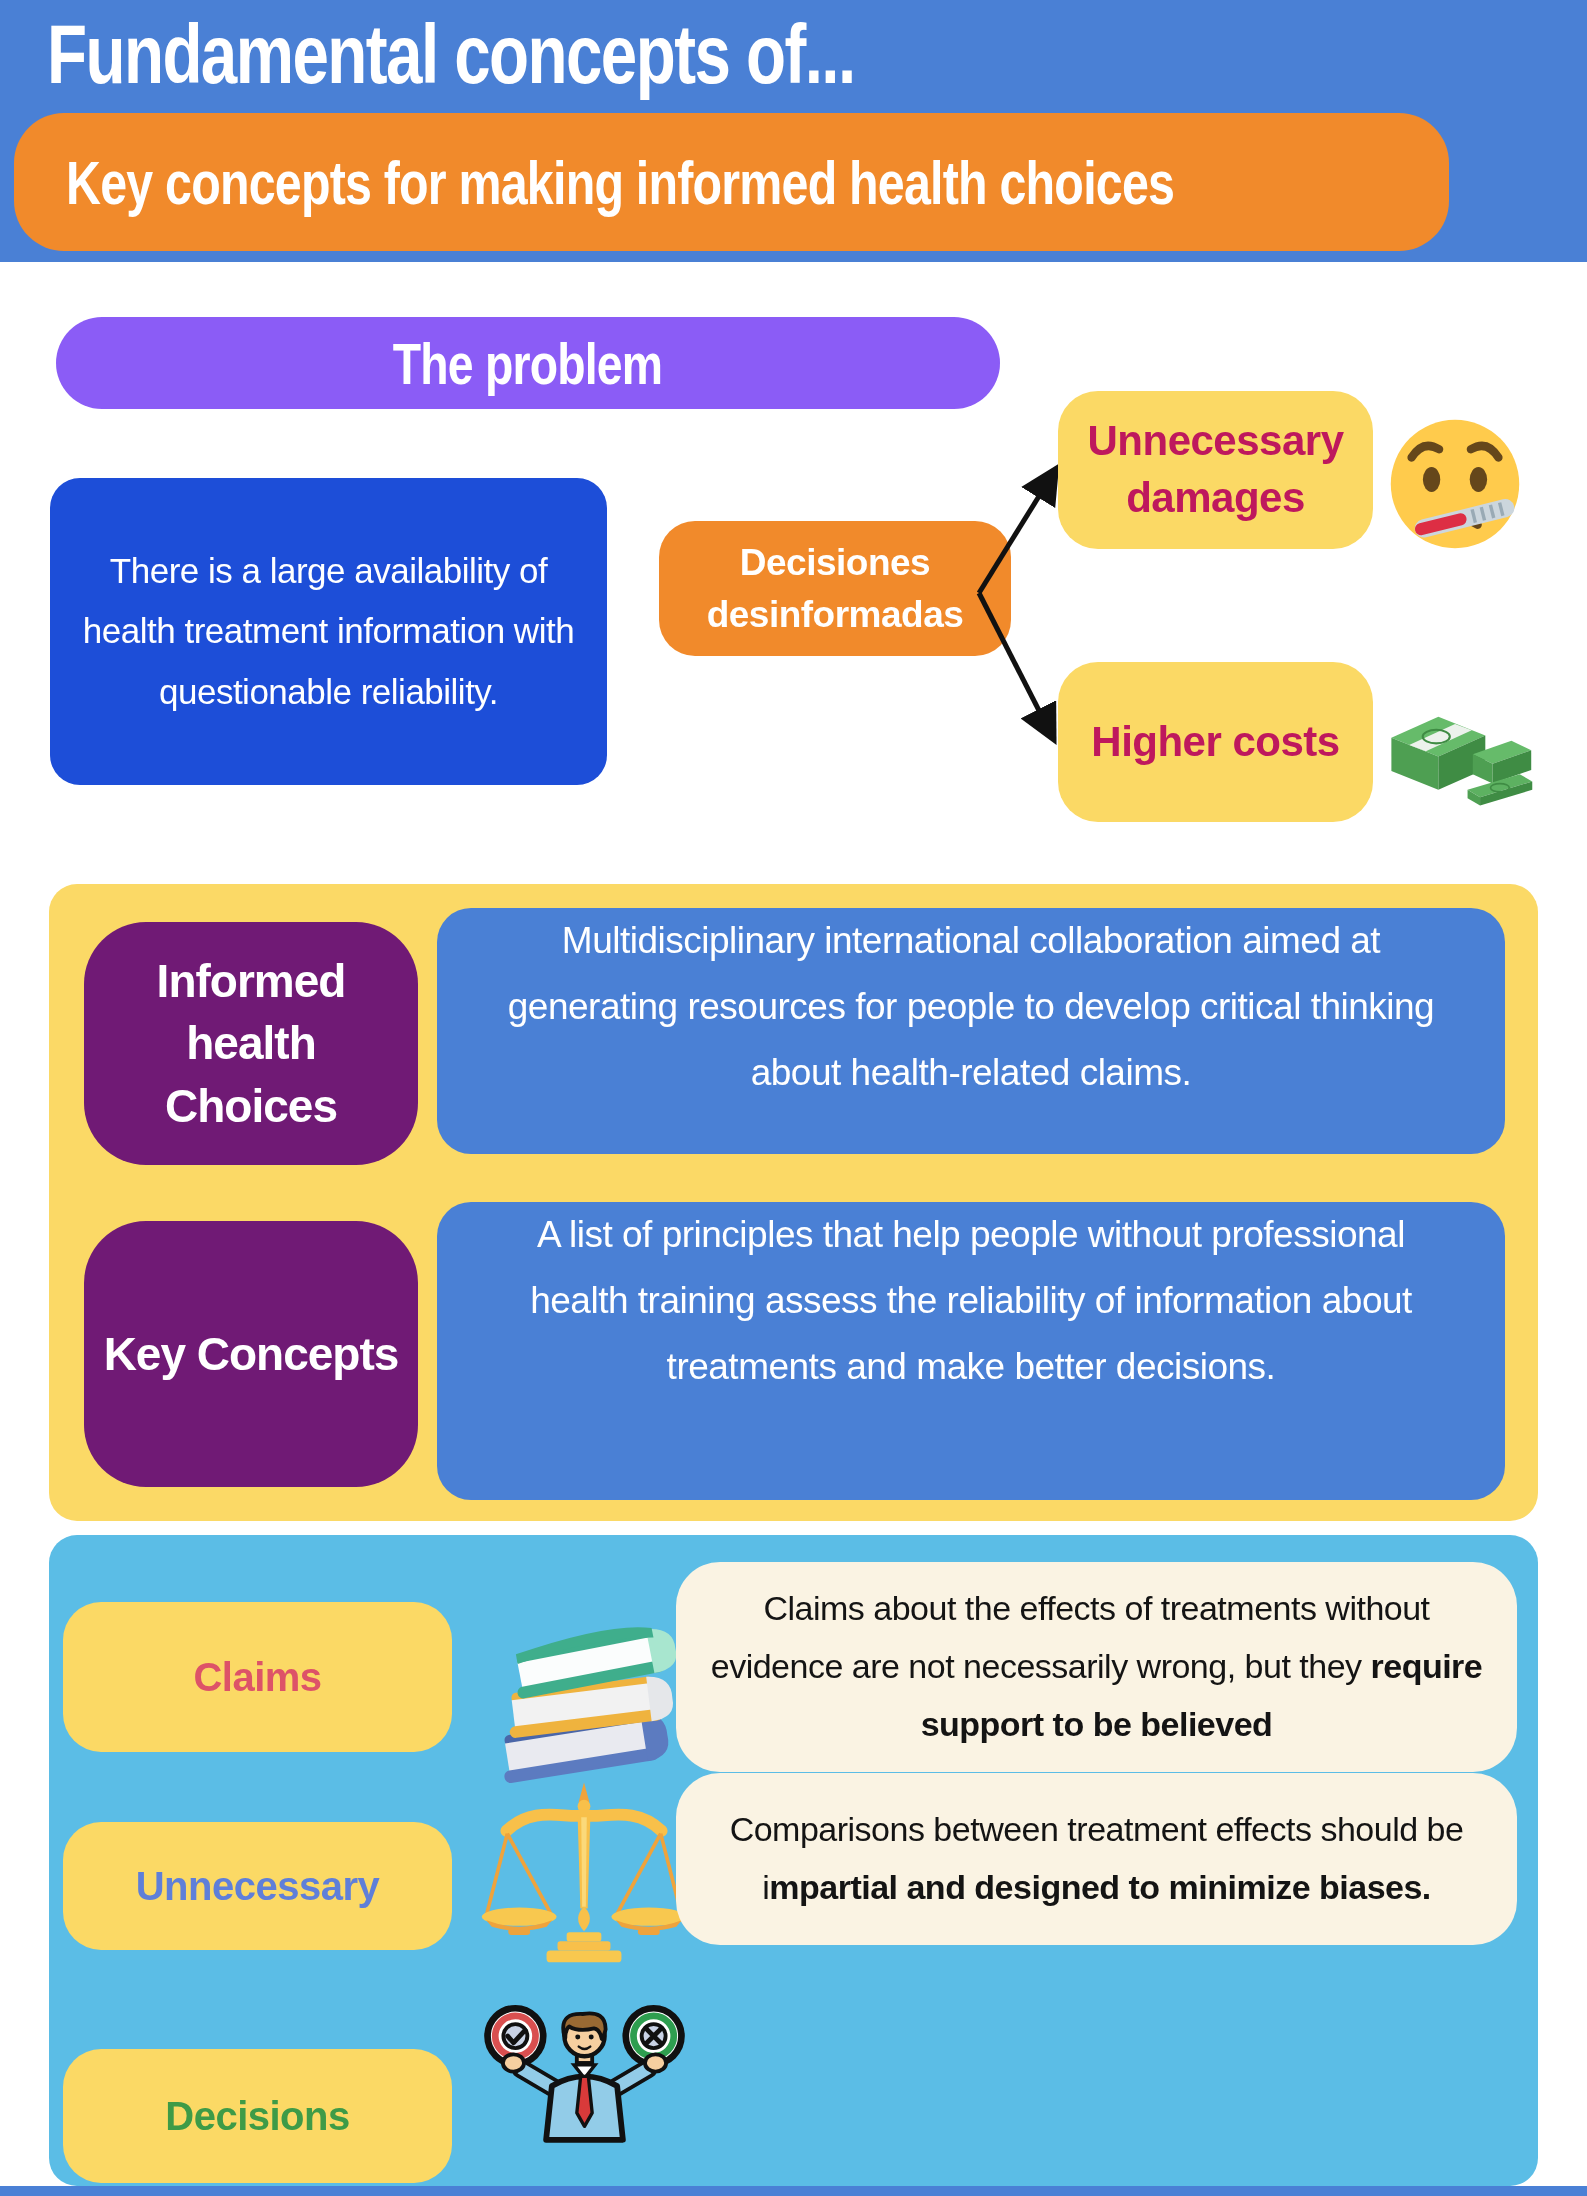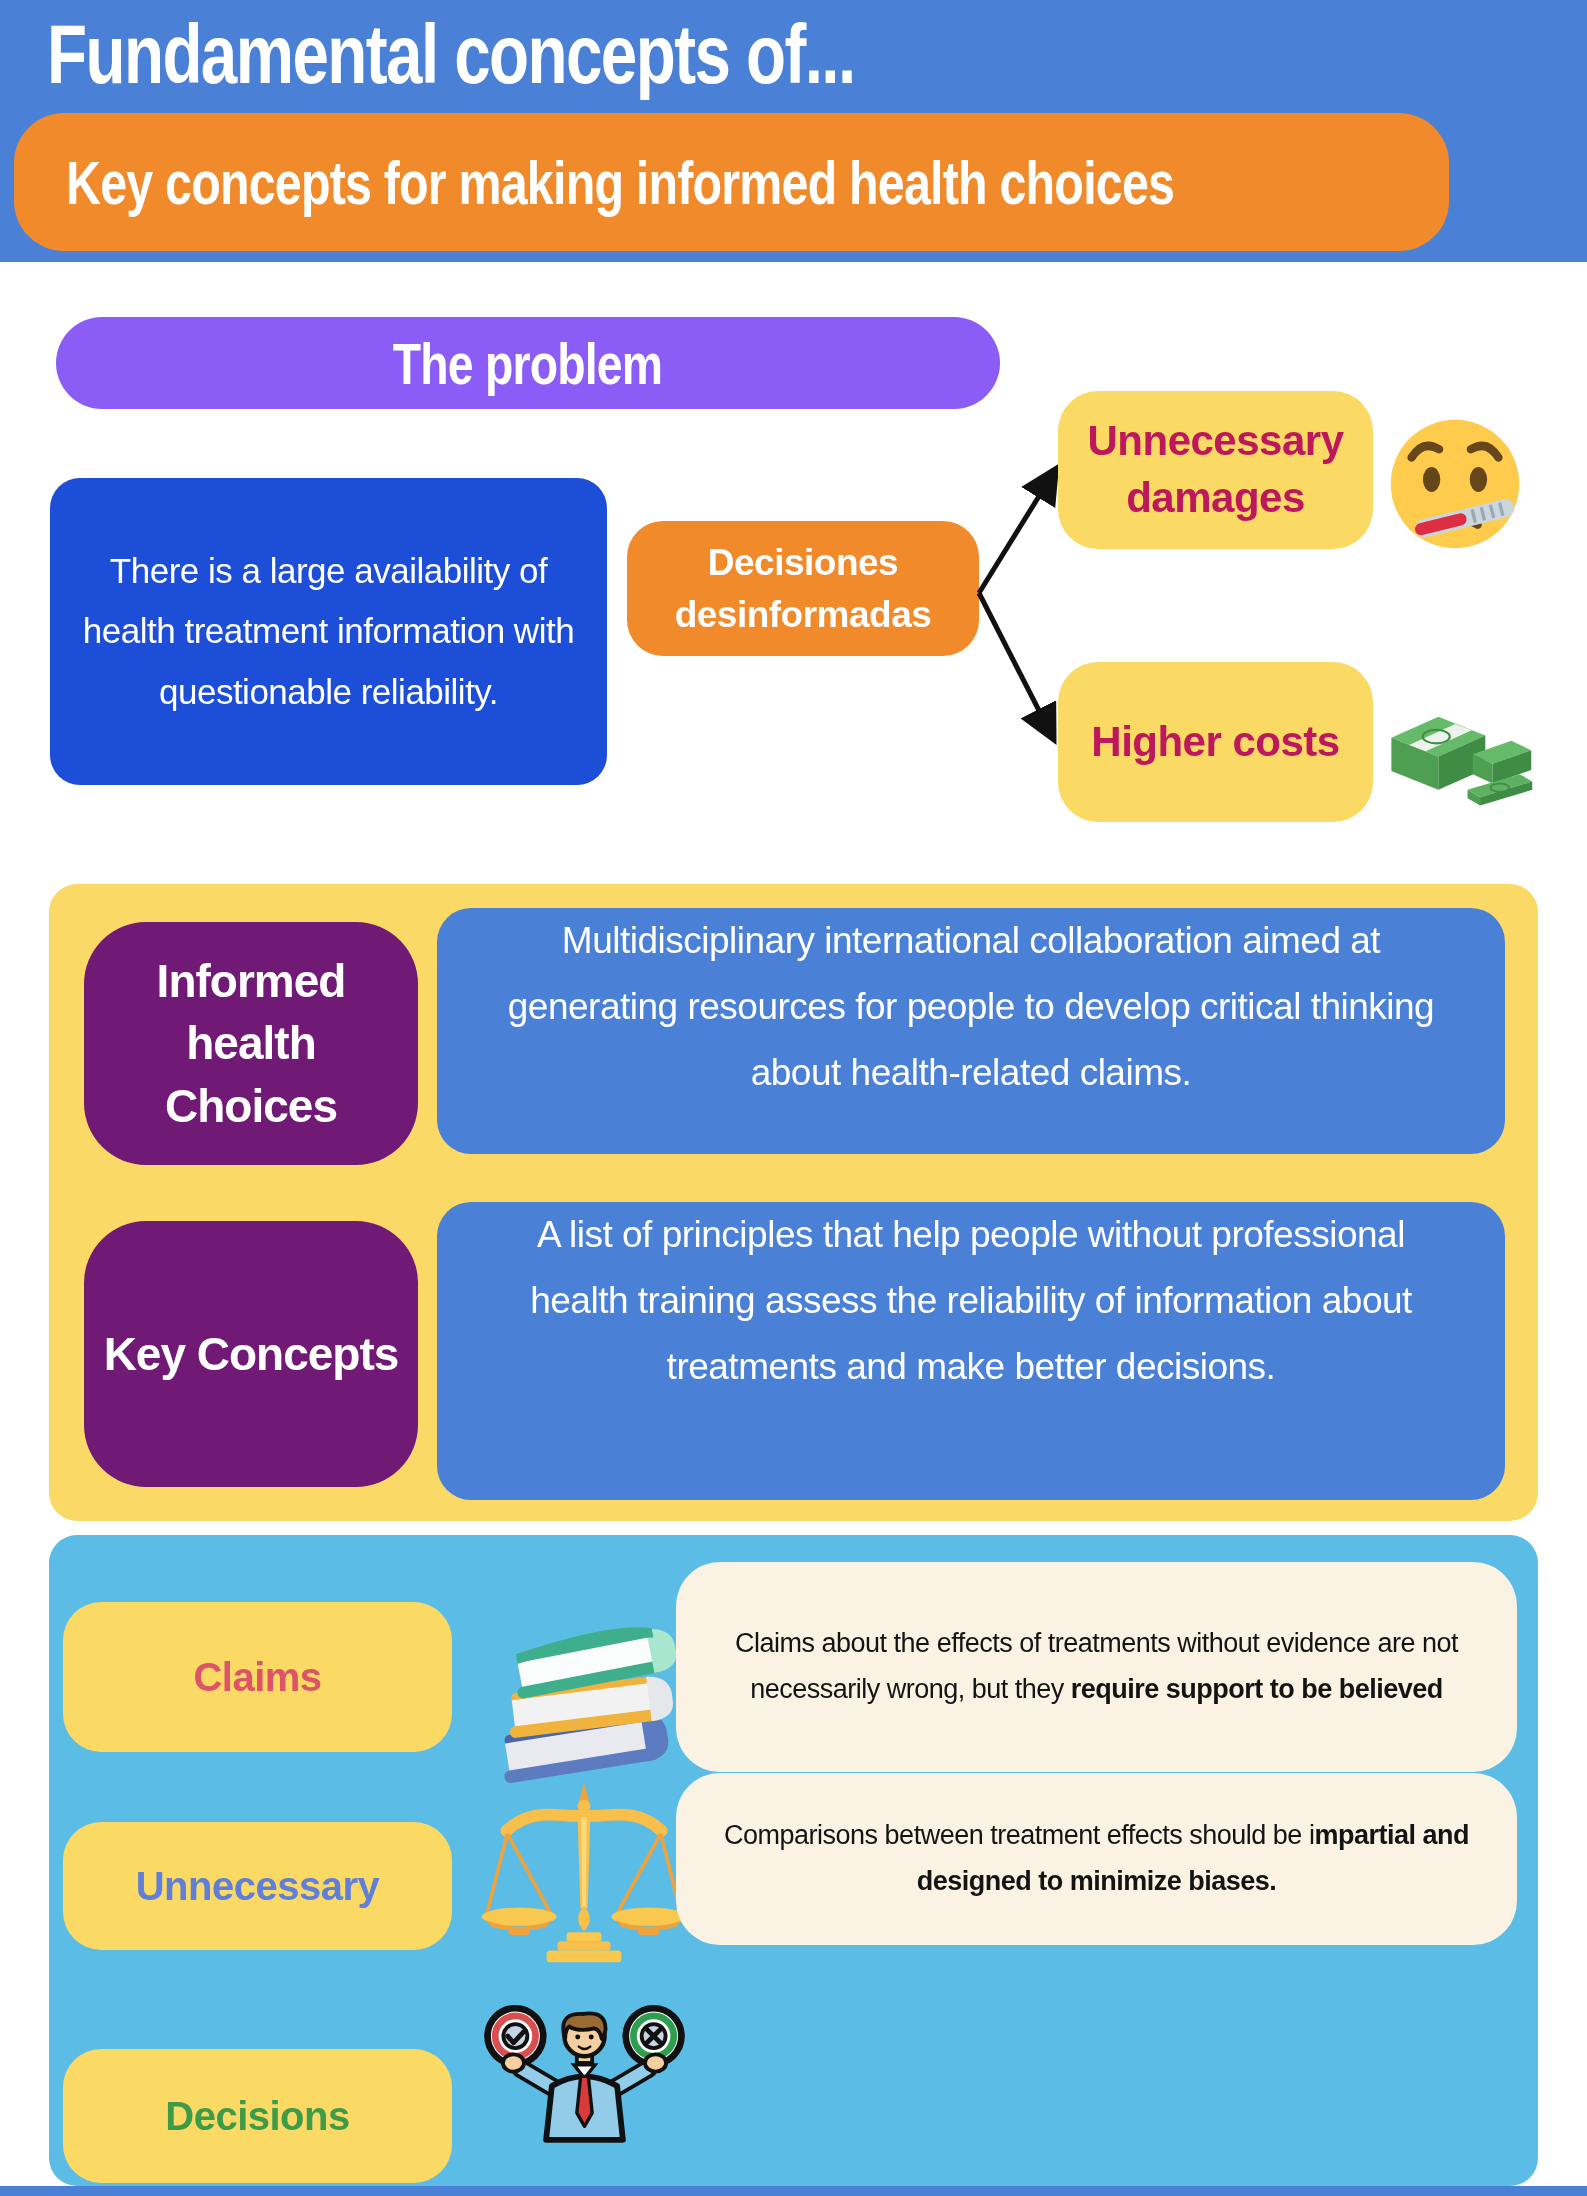--- a/index.html
+++ b/index.html
@@ -25,21 +25,21 @@
     left:56px;top:317px;width:944px;height:92px;background:#8b5cf6;border-radius:46px;
     display:flex;align-items:center;justify-content:center;
     color:#ffffff;font-size:58px;font-weight:700;letter-spacing:-1px;
   }
   .box-problem-info{
     left:50px;top:478px;width:557px;height:307px;background:#1d4ed8;border-radius:30px;
     display:flex;align-items:center;justify-content:center;padding:0 30px;box-sizing:border-box;
     color:#ffffff;font-size:35px;line-height:1.72;text-align:center;letter-spacing:-0.5px;
   }
   .box-cause{
-    left:627px;top:521px;width:352px;height:135px;background:#F18A2B;border-radius:36px;
+    left:659px;top:521px;width:352px;height:135px;background:#F18A2B;border-radius:36px;
     display:flex;align-items:center;justify-content:center;padding:8px 20px;box-sizing:border-box;
     color:#ffffff;font-size:37px;font-weight:700;line-height:1.4;text-align:center;letter-spacing:-0.5px;
   }
   .arrows-svg{left:930px;top:430px;width:170px;height:350px;}
   .effect-box{
     background:#FBD965;border-radius:40px;display:flex;align-items:center;justify-content:center;
     color:#be185d;font-weight:700;text-align:center;letter-spacing:-0.5px;
   }
   .box-damages{left:1058px;top:391px;width:315px;height:158px;font-size:42px;line-height:1.35;padding:0 14px;box-sizing:border-box;}
   .box-costs{left:1058px;top:662px;width:315px;height:160px;font-size:42px;}
@@ -69,21 +69,21 @@
     position:absolute;left:14px;width:389px;background:#FBD965;border-radius:38px;
     display:flex;align-items:center;justify-content:center;
     font-size:40px;font-weight:700;letter-spacing:-0.5px;
   }
   .kc-label-claims{top:67px;height:150px;}
   .kc-label-comparisons{top:287px;height:128px;}
   .kc-label-decisions{top:514px;height:134px;}
   .kc-text{
     position:absolute;left:627px;width:841px;background:#FAF3E3;border-radius:44px;
     display:flex;align-items:center;justify-content:center;padding:0 20px;box-sizing:border-box;
-    color:#141414;font-size:27px;line-height:1.7;text-align:center;letter-spacing:-0.5px;
+    color:#141414;font-size:34px;line-height:1.7;text-align:center;letter-spacing:-0.5px;
   }
   .kc-text b{font-weight:700;}
   .kc-text-claims{top:27px;height:210px;}
   .kc-text-comparisons{top:238px;height:172px;}
   .kc-text-decisions{top:427px;height:213px;}
   .kc-icon{position:absolute;}
   .books-icon{left:425px;top:72px;width:215px;height:185px;}
   .scales-icon{left:430px;top:237px;width:210px;height:210px;}
   .person-icon{left:428px;top:455px;width:215px;height:192px;}
 

